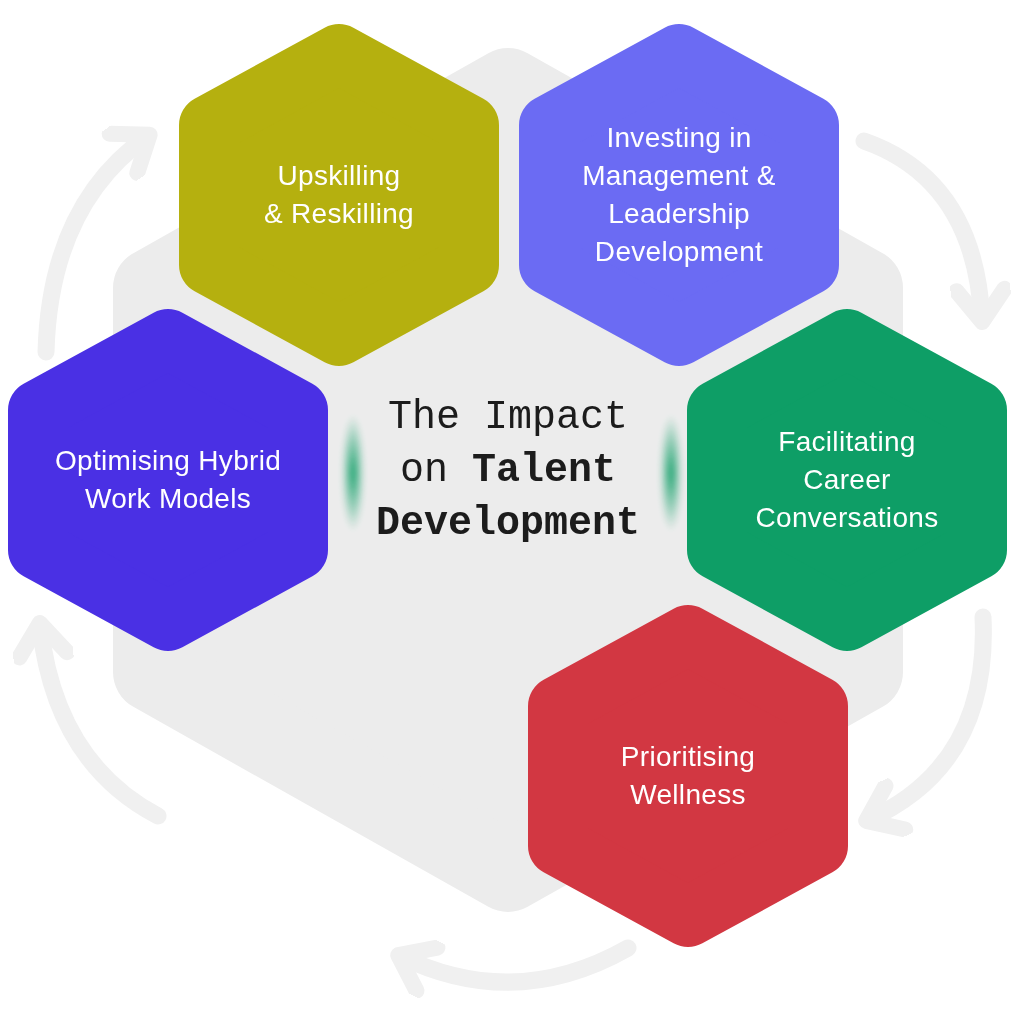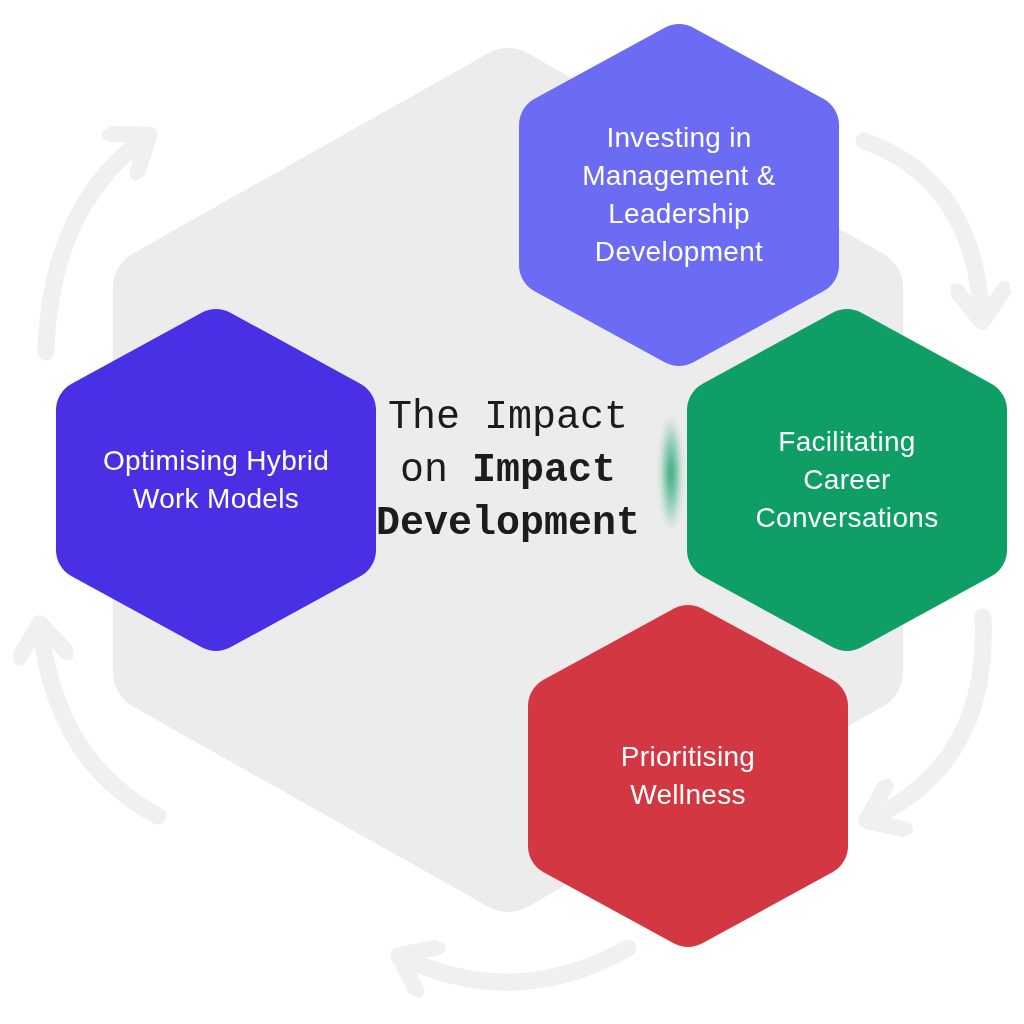--- a/index.html
+++ b/index.html
@@ -75,24 +75,31 @@
     <svg viewBox="0 0 790 880">
       <polygon points="395,48 750,248 750,632 395,832 40,632 40,248" fill="currentColor" stroke="currentColor" stroke-width="80" stroke-linejoin="round"></polygon>
     </svg>
   </div>
 
   <div class="accent accent-left" style="color: rgb(14, 158, 102);"></div>
   <div class="accent accent-right" style="color: rgb(14, 158, 102);"></div>
 
   <div class="center-title" style="color: rgb(28, 28, 28);">
     <div><span>The Impact</span></div>
-    <div><span>on </span><span class="bold">Impact</span></div>
+    <div><span>on </span><span class="bold">Talent</span></div>
     <div class="bold"><span class="bold">Development</span></div>
   </div>
 
+  <div class="hex-card pos-upskilling" style="color: rgb(181, 176, 15);">
+    <svg class="hex-shape" viewBox="0 0 320 350">
+      <polygon points="160,34 290,105 290,245 160,316 30,245 30,105" fill="currentColor" stroke="currentColor" stroke-width="60" stroke-linejoin="round"></polygon>
+    </svg>
+    <div class="hex-label">Upskilling
+&amp; Reskilling</div>
+  </div>
 
   <div class="hex-card pos-investing" style="color: rgb(107, 107, 243);">
     <svg class="hex-shape" viewBox="0 0 320 350">
       <polygon points="160,34 290,105 290,245 160,316 30,245 30,105" fill="currentColor" stroke="currentColor" stroke-width="60" stroke-linejoin="round"></polygon>
     </svg>
     <div class="hex-label">Investing in
 Management &amp;
 Leadership
 Development</div>
   </div>
@@ -108,21 +115,21 @@
 
   <div class="hex-card pos-prioritising" style="color: rgb(210, 55, 66); margin-left: 12px;">
     <svg class="hex-shape" viewBox="0 0 320 350">
       <polygon points="160,34 290,105 290,245 160,316 30,245 30,105" fill="currentColor" stroke="currentColor" stroke-width="60" stroke-linejoin="round"></polygon>
     </svg>
     <div class="hex-label">Prioritising
 Wellness</div>
   </div>
 
 
-  <div class="hex-card pos-optimising" style="color: rgb(74, 48, 228); margin-left: 48px;">
+  <div class="hex-card pos-optimising" style="color: rgb(74, 48, 228);">
     <svg class="hex-shape" viewBox="0 0 320 350">
       <polygon points="160,34 290,105 290,245 160,316 30,245 30,105" fill="currentColor" stroke="currentColor" stroke-width="60" stroke-linejoin="round"></polygon>
     </svg>
     <div class="hex-label">Optimising Hybrid
 Work Models</div>
   </div>
 
 </div>
 
 </body></html>

